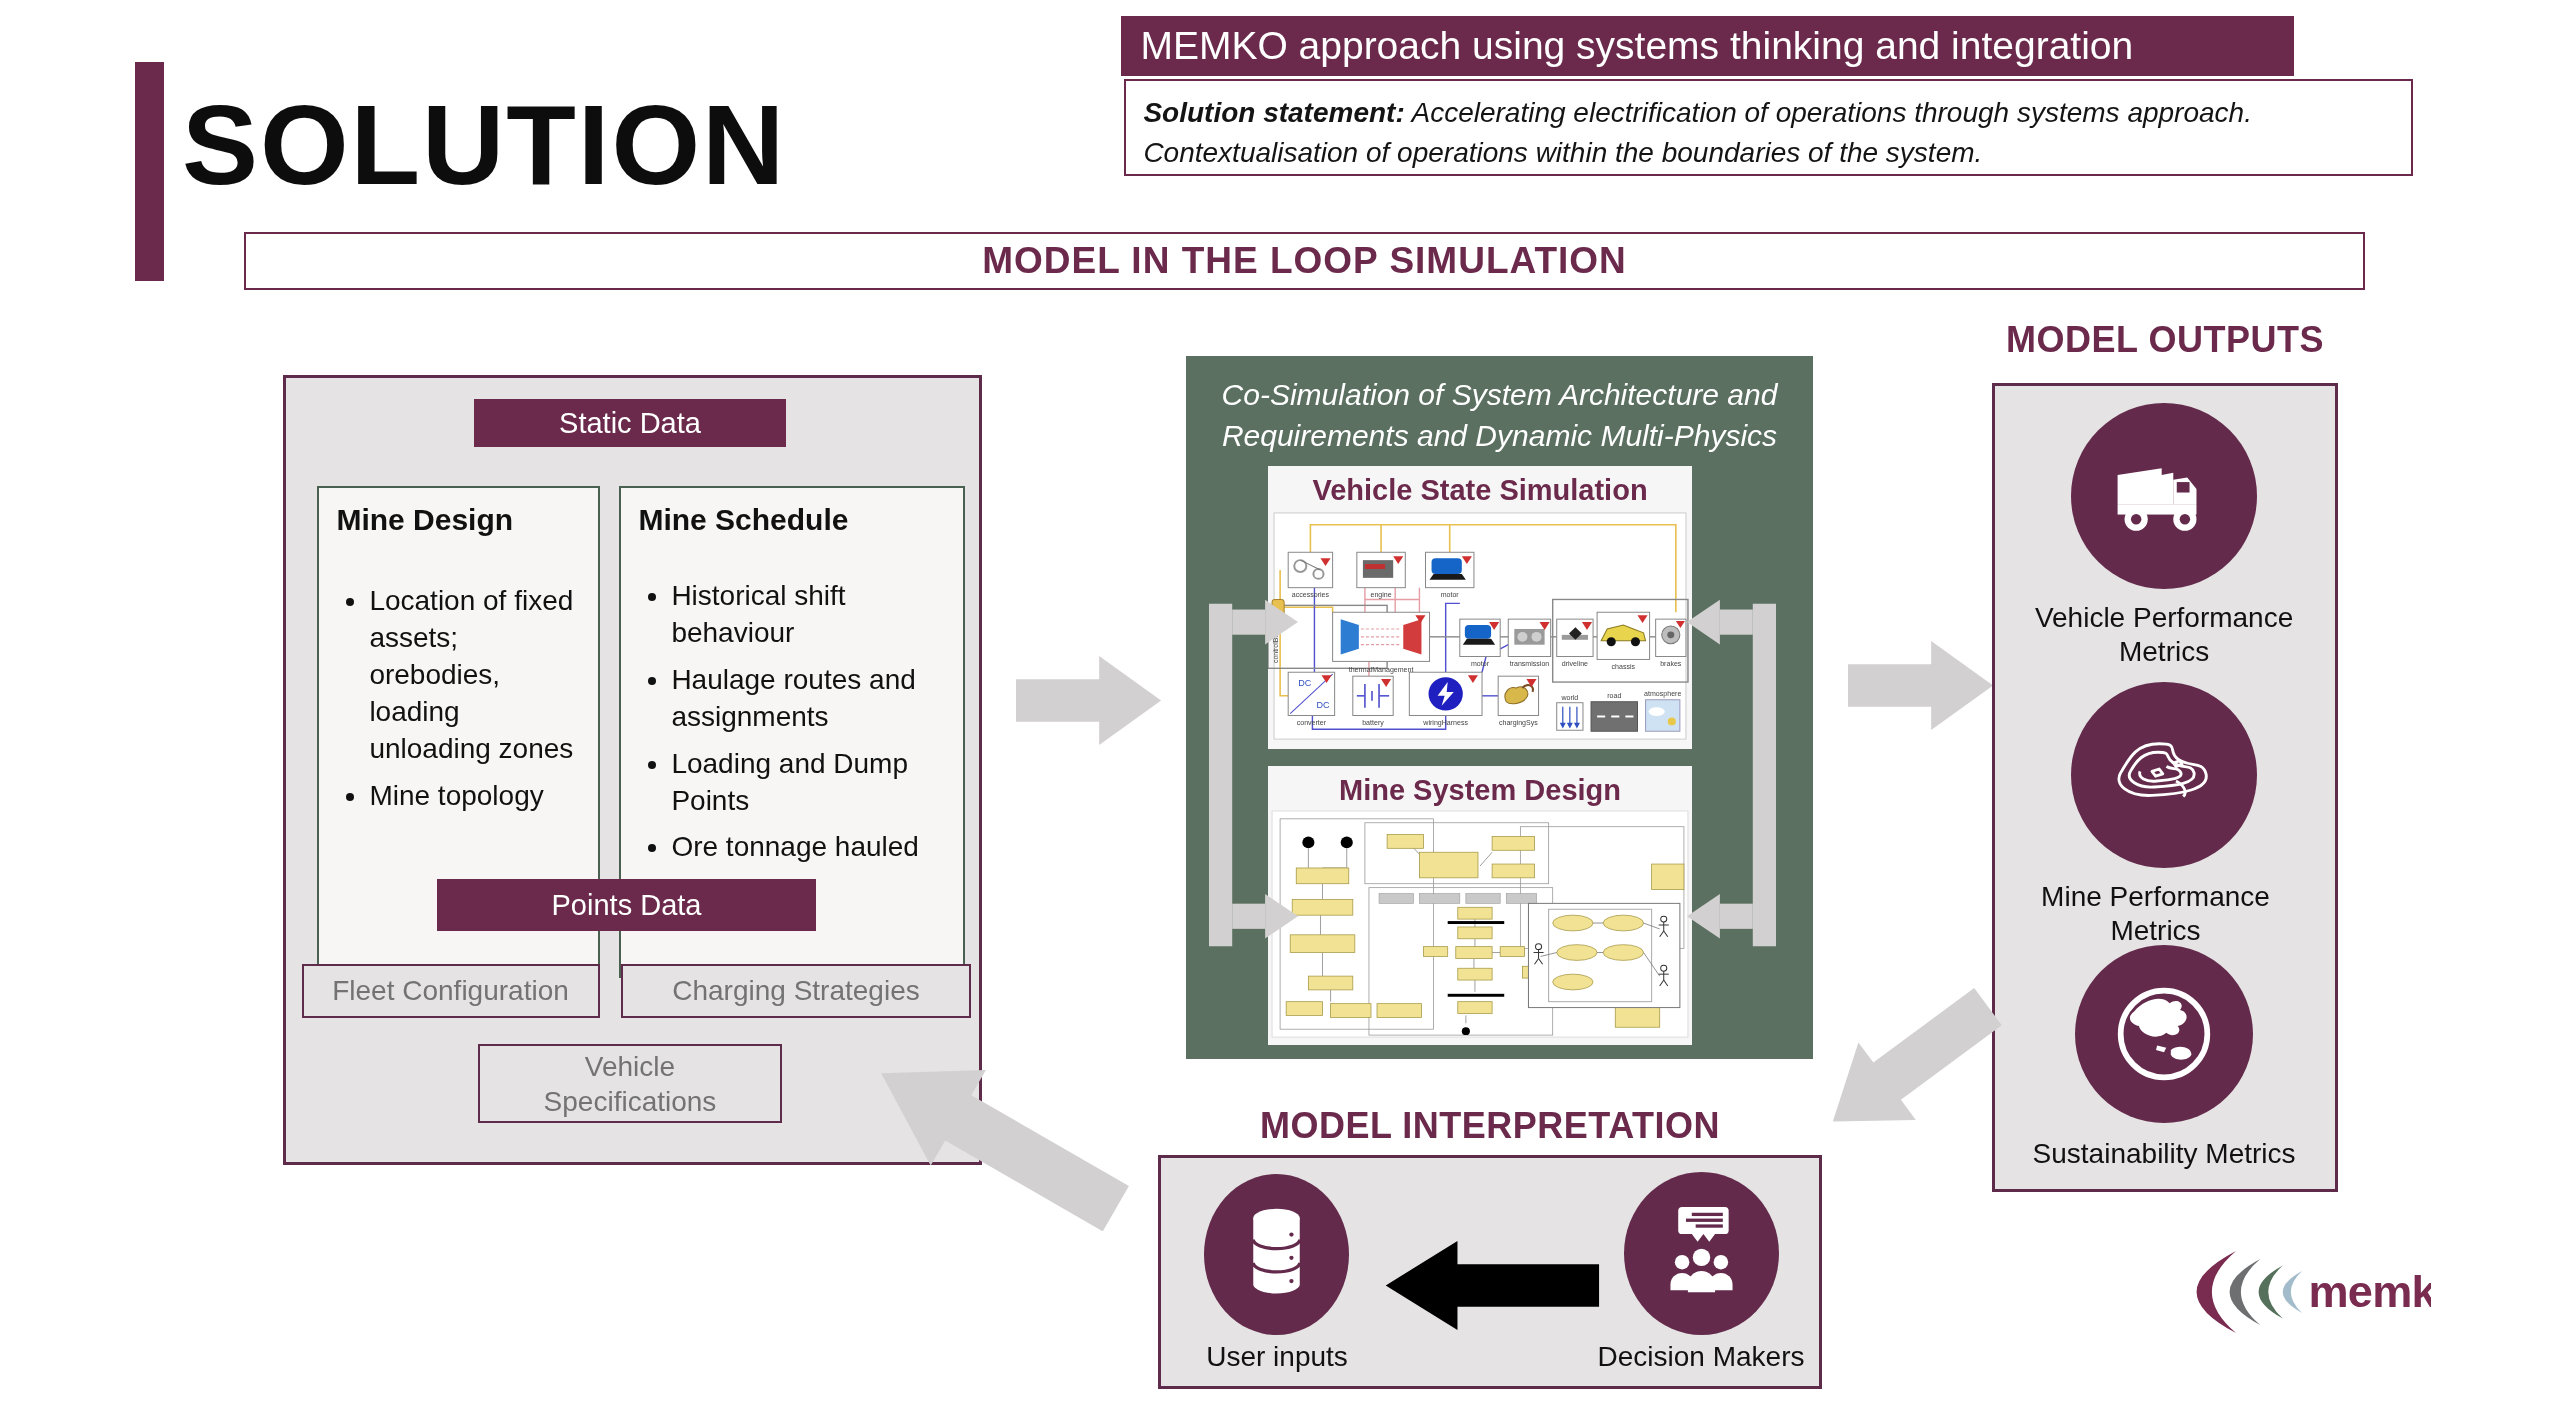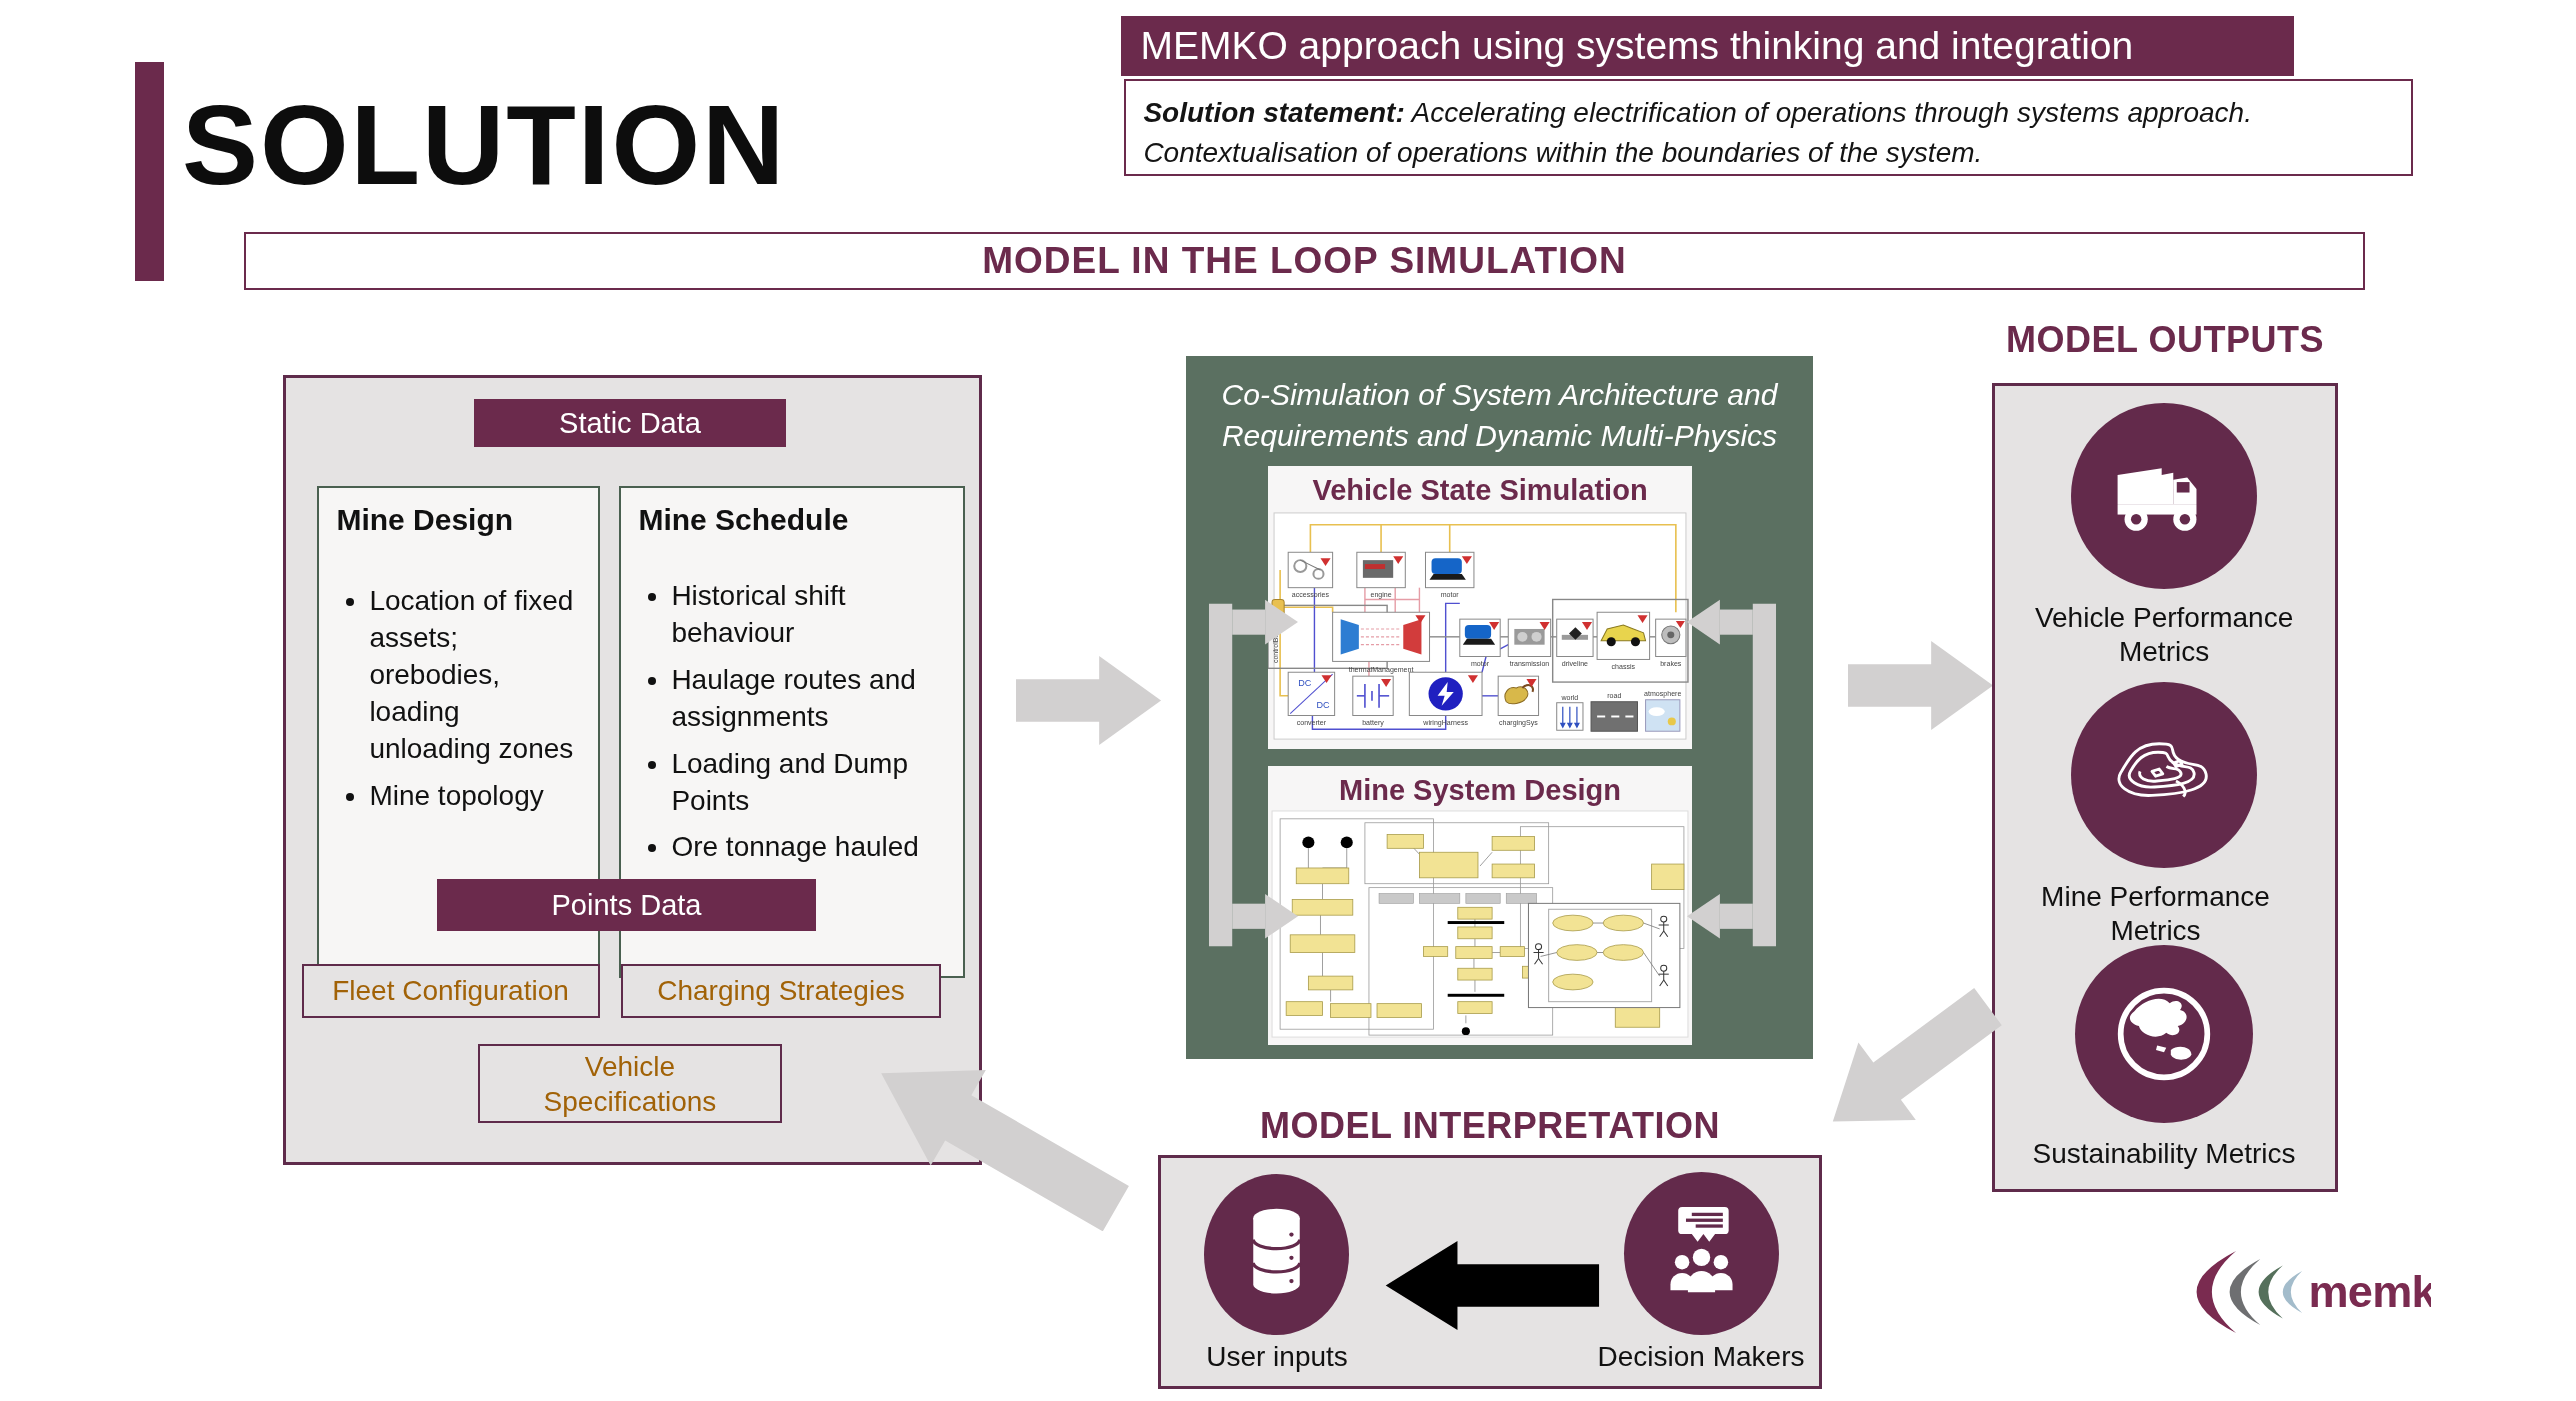--- a/index.html
+++ b/index.html
@@ -8,21 +8,21 @@
   .abs{position:absolute;}
   .center{display:flex;align-items:center;justify-content:center;text-align:center;}
   .maroon{color:#6B2A4C;}
   .sec-head{color:#6B2A4C;font-weight:700;font-size:36px;letter-spacing:0.5px;text-align:center;}
   .graybox{background:#E5E3E3;border:3.9px solid #5F2B4B;box-sizing:border-box;}
   .ribbon{background:#6B2A4C;color:#ffffff;font-size:29px;display:flex;align-items:center;justify-content:center;}
   .outline-box{background:#F7F6F5;border:2.9px solid #4A6050;box-sizing:border-box;padding:13.5px 17.4px;}
   .outline-box h4{margin:1.9px 0 23px 0;font-size:30px;color:#111;}
   .outline-box ul{margin:0;padding-left:33px;font-size:28px;color:#111;line-height:1.32;}
   .outline-box li{margin-bottom:9.7px;}
-  .small-cell{background:#E5E3E3;border:2.9px solid #5F2B4B;box-sizing:border-box;font-size:28px;color:#a16207;}
+  .small-cell{background:#E5E3E3;border:2.9px solid #5F2B4B;box-sizing:border-box;font-size:28px;color:#737373;}
   .metric-circle{border-radius:50%;background:#632A4B;display:flex;align-items:center;justify-content:center;}
   .metric-label{font-size:28px;color:#111;text-align:center;line-height:1.22;}
   .panel{background:#F7F6F6;}
   .panel-title{color:#6B2A4C;font-weight:700;font-size:29px;text-align:center;padding-top:7.7px;}
   svg{display:block;}
 </style>
 </head>
 <body>
 
 <div id="stage">
@@ -66,21 +66,21 @@
         <li>Loading and Dump Points</li>
         <li>Ore tonnage hauled</li>
       </ul>
     </div>
 
     <div class="abs ribbon" style="left:151px;top:501px;width:379px;height:52px;">Points Data</div>
 
     <div class="abs center small-cell" style="left:15.5px;top:586px;width:298px;height:54px;">
       <span>Fleet Configuration</span>
     </div>
-    <div class="abs center small-cell" style="left:335px;top:586px;width:320px;height:54px;">
+    <div class="abs center small-cell" style="left:335px;top:586px;width:350px;height:54px;">
       <span>Charging Strategies</span>
     </div>
     <div class="abs center small-cell" style="left:192px;top:666px;width:304px;height:79px;line-height:1.25;">
       <span style="width:194px;">Vehicle Specifications</span>
     </div>
   </div>
 
   <svg class="abs" style="left:1016px;top:654px;" width="147" height="93" viewBox="0 0 152 96">
     <polygon points="0,26 86,26 86,2 150,48 86,94 86,70 0,70" fill="#D2D0D0"></polygon>
   </svg>

